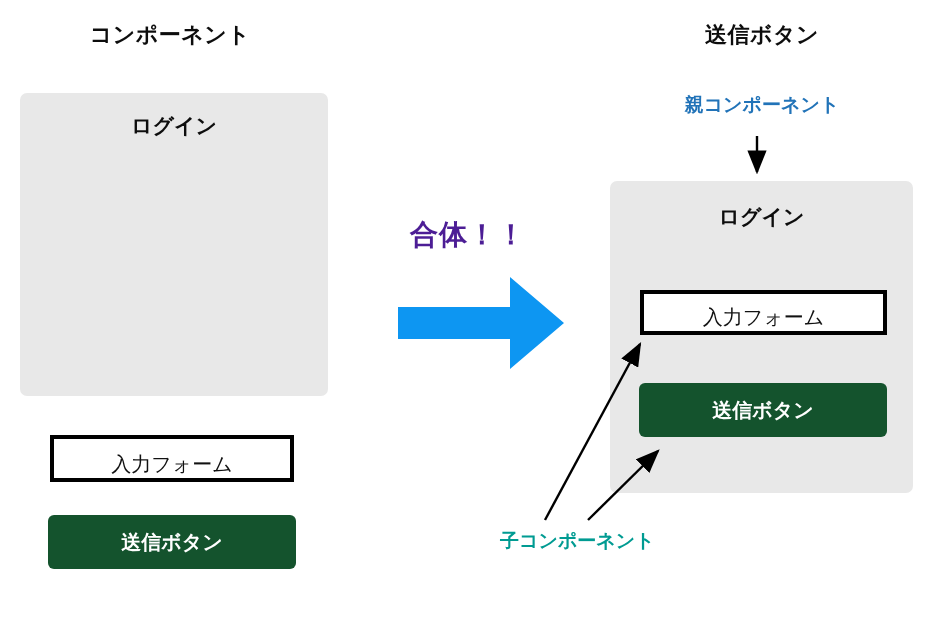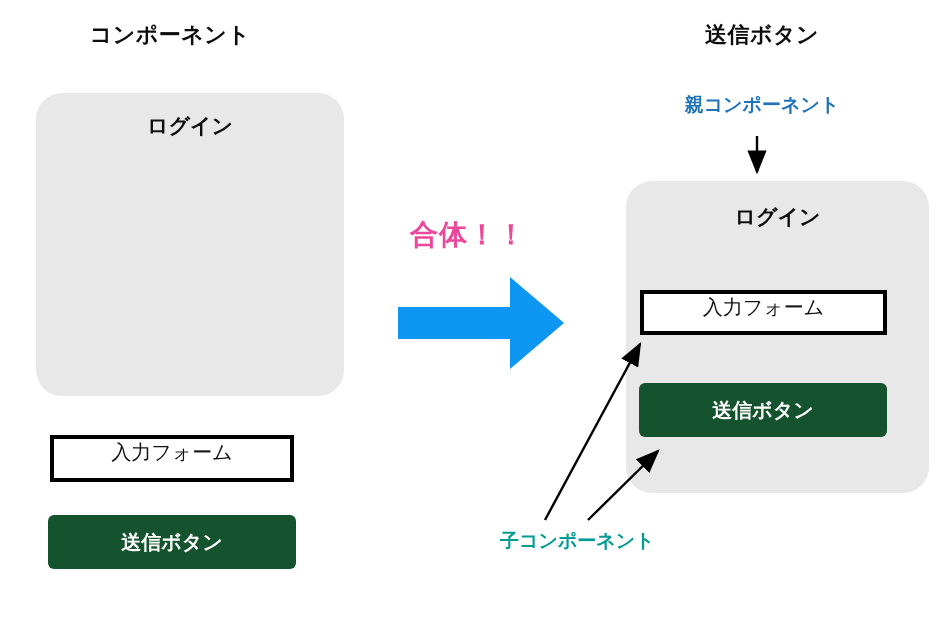--- a/index.html
+++ b/index.html
@@ -30,22 +30,21 @@
     text-align: center;
     letter-spacing: 0.5px;
     white-space: nowrap;
   }
   #title-left  { left: 20px;  top: 20px; width: 300px; }
   #title-right { left: 612px; top: 20px; width: 300px; }
 
   
   .panel {
     background: #e8e8e8;
-    border-radius: 26px;
-    margin-left: 16px;
+    border-radius: 7px;
   }
   #panel-left  { left: 20px;  top: 93px;  width: 308px; height: 303px; }
   #panel-right { left: 610px; top: 181px; width: 303px; height: 312px; }
 
   .panel-title {
     position: absolute;
     left: 0;
     width: 100%;
     text-align: center;
     font-size: 21px;
@@ -55,21 +54,21 @@
   }
   #panel-left .panel-title  { top: 19px; }
   #panel-right .panel-title { top: 22px; }
 
   
   .form-box {
     background: #ffffff;
     border: 4px solid #000000;
     box-sizing: border-box;
     display: flex;
-    align-items: flex-start;
+    align-items: flex-end;
     justify-content: center;
     font-size: 20px;
     color: #111111;
     white-space: nowrap;
   }
   #form-left  { left: 50px;  top: 435px; width: 244px; height: 47px; }
   #form-right { left: 640px; top: 290px; width: 247px; height: 45px; }
 
   
   .submit-btn {
@@ -85,21 +84,21 @@
   }
   #btn-left  { left: 48px;  top: 515px; width: 248px; height: 54px; }
   #btn-right { left: 639px; top: 383px; width: 248px; height: 54px; }
 
   
   #merge-label {
     left: 410px;
     top: 216px;
     font-size: 28px;
     font-weight: bold;
-    color: #ec4899;
+    color: #4c1d95;
     letter-spacing: 1px;
     white-space: nowrap;
   }
 
   
   #big-arrow { left: 398px; top: 274px; width: 168px; height: 98px; }
 
   
   #parent-label {
     left: 612px;

